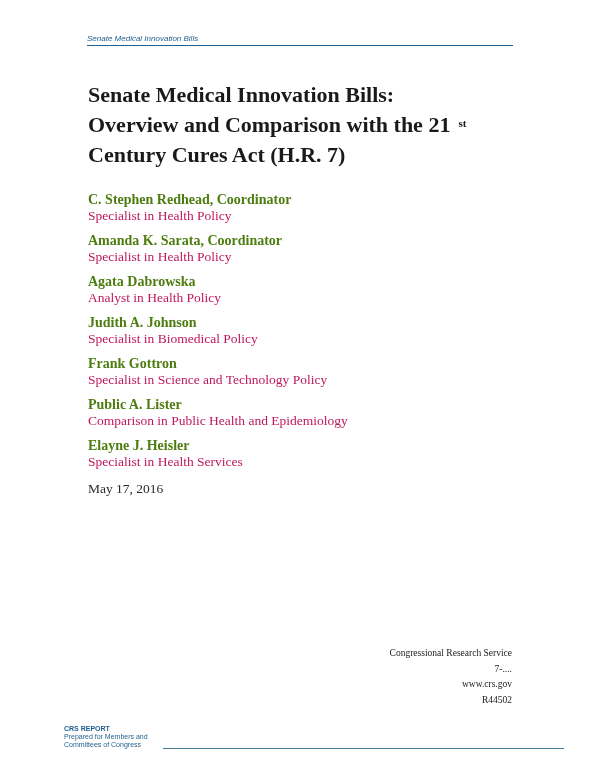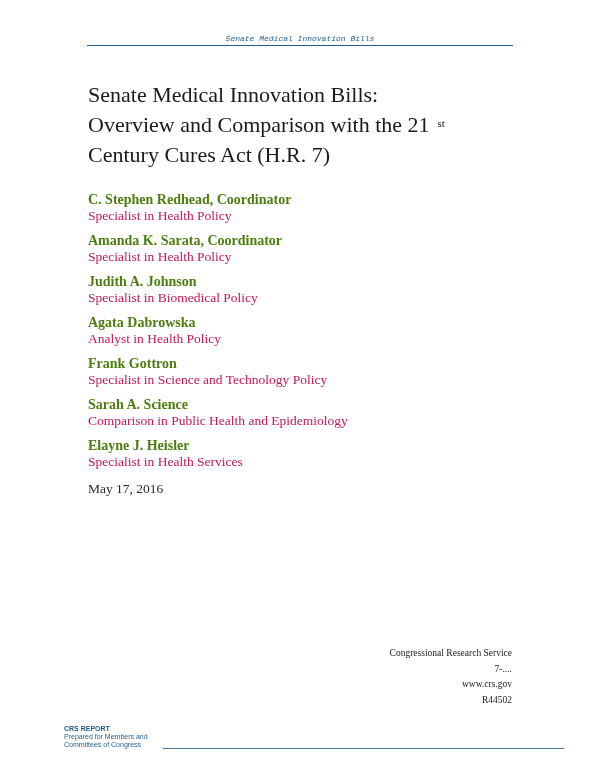--- a/index.html
+++ b/index.html
@@ -13,41 +13,41 @@
       position: relative;
       overflow: hidden;
       font-family: "Liberation Serif", "DejaVu Serif", serif;
       color: #1a1a1a;
     }
     .running-header {
       position: absolute;
       left: 87px;
       top: 34px;
       width: 426px;
-      text-align: center;
-      font-family: Liberation Mono, monospace;
+      text-align: left;
+      font-family: Liberation Sans, sans-serif;
       font-style: italic;
       font-size: 8px;
       color: #1f5f8f;
     }
     .header-rule {
       position: absolute;
       left: 87px;
       top: 45px;
       width: 426px;
       height: 1px;
       background: #1f5f8f;
     }
     .title {
       position: absolute;
       left: 88px;
       top: 80px;
       width: 440px;
       font-family: "Liberation Serif", "DejaVu Serif", serif;
-      font-weight: normal;
+      font-weight: bold;
       font-size: 22px;
       line-height: 30px;
       color: #1a1a1a;
       margin: 0;
     }
     .title sup {
       font-size: 11px;
       vertical-align: top;
       position: relative;
       top: -2px;
@@ -127,33 +127,33 @@
 <div class="authors">
   <div class="author">
     <div class="author-name">C. Stephen Redhead, Coordinator</div>
     <div class="author-role">Specialist in Health Policy</div>
   </div>
   <div class="author">
     <div class="author-name">Amanda K. Sarata, Coordinator</div>
     <div class="author-role">Specialist in Health Policy</div>
   </div>
   <div class="author">
+    <div class="author-name">Agata Dabrowska</div>
+    <div class="author-role">Analyst in Health Policy</div>
+  </div>
+  <div class="author">
     <div class="author-name">Judith A. Johnson</div>
     <div class="author-role">Specialist in Biomedical Policy</div>
-  </div>
-  <div class="author">
-    <div class="author-name">Agata Dabrowska</div>
-    <div class="author-role">Analyst in Health Policy</div>
   </div>
   <div class="author">
     <div class="author-name">Frank Gottron</div>
     <div class="author-role">Specialist in Science and Technology Policy</div>
   </div>
   <div class="author">
-    <div class="author-name">Sarah A. Science</div>
+    <div class="author-name">Public A. Lister</div>
     <div class="author-role">Comparison in Public Health and Epidemiology</div>
   </div>
   <div class="author">
     <div class="author-name">Elayne J. Heisler</div>
     <div class="author-role">Specialist in Health Services</div>
   </div>
   <div class="date">May 17, 2016</div>
 </div>
 
 <div class="crs-info">

